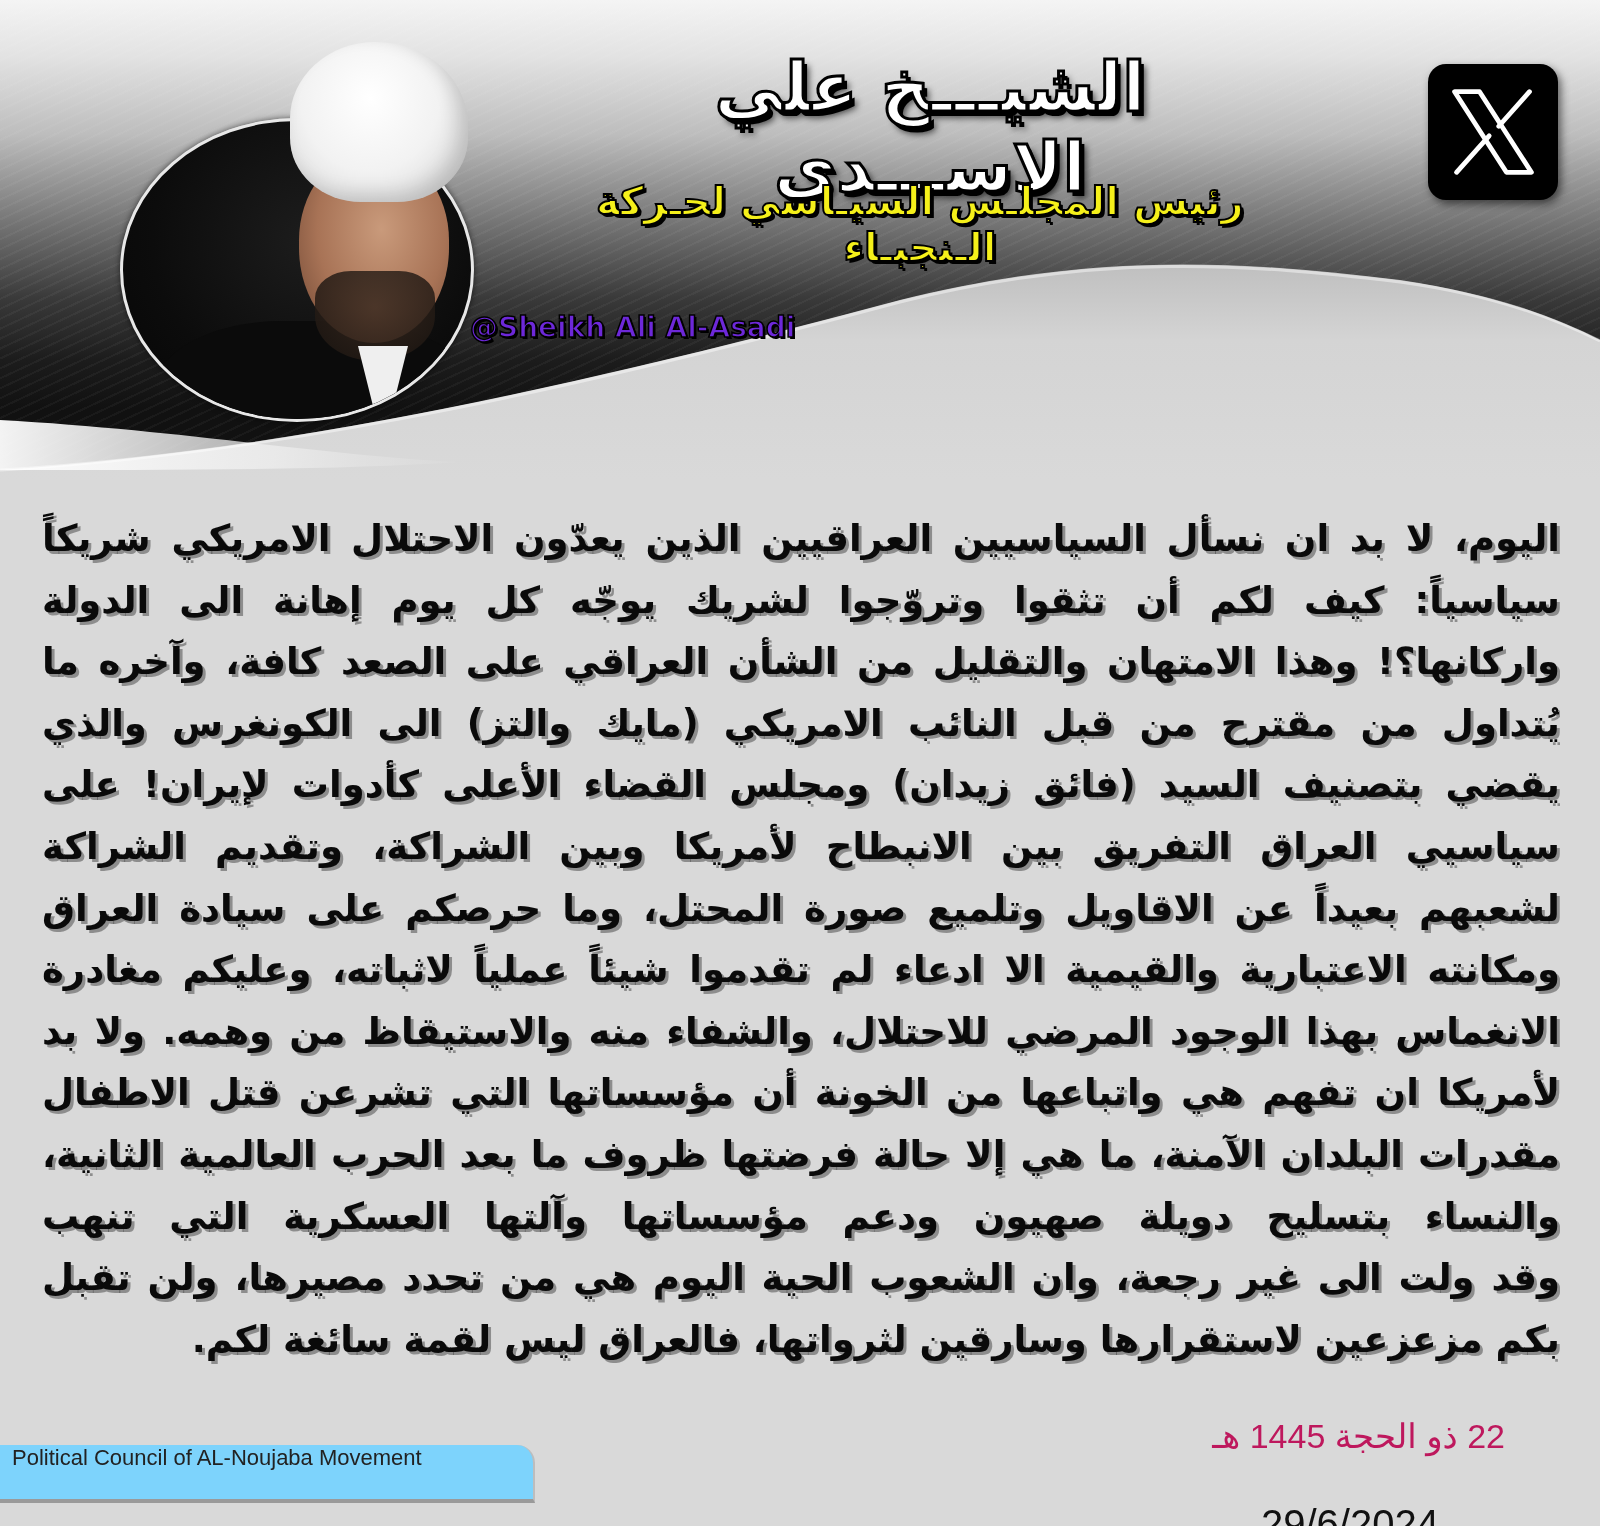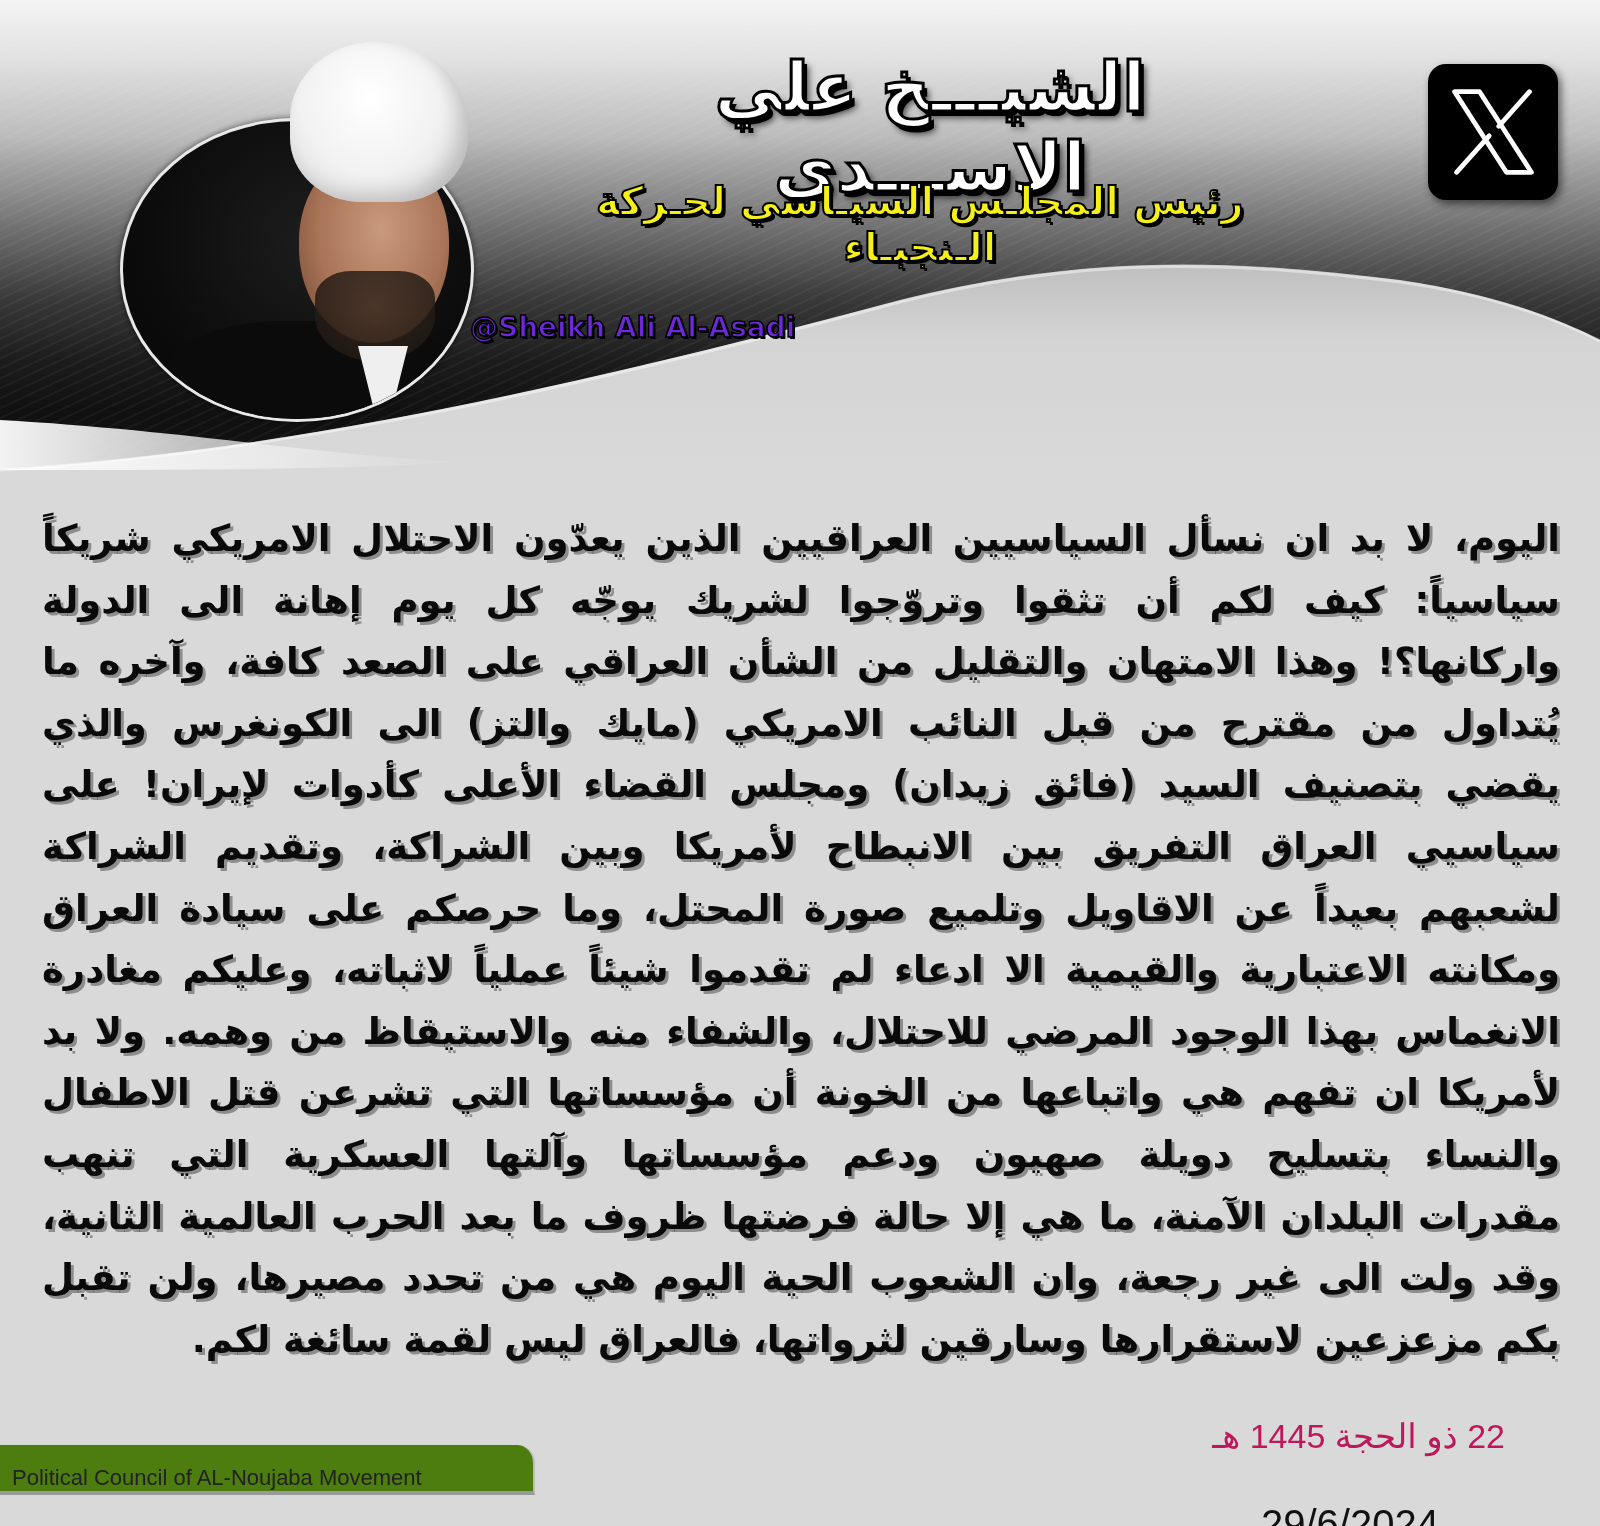--- a/index.html
+++ b/index.html
@@ -103,26 +103,26 @@
       direction: rtl; text-align: justify; text-align-last: right;
       font-family: "DejaVu Sans", sans-serif; font-weight: bold;
       font-size: 37px; line-height: 61.6px; color: #0a0a0a;
       text-shadow: 3px 3px 0 rgba(0,0,0,0.35);
     }
     .statement .line { display: block; white-space: nowrap; overflow: hidden; text-align: justify; text-align-last: justify; }
     .statement .line.last { text-align-last: right; }
 
     
     .footer-label {
-      position: absolute; left: 0; top: 1445px; width: 535px; height: 50px;
-      background: #4d7c0f;
+      position: absolute; left: 0; top: 1445px; width: 535px; height: 58px;
+      background: #7dd3fc;
       border-radius: 0 18px 0 0;
       border-bottom: 4px solid #9a9a9a;
       border-right: 2px solid #bdbdbd;
-      display: flex; align-items: flex-end; padding-left: 12px;
+      display: flex; align-items: flex-start; padding-left: 12px;
     }
     .footer-label span {
       font-family: "Liberation Sans", sans-serif;
       font-size: 22px; color: #222;
     }
     .date-hijri {
       position: absolute; left: 1150px; top: 1415px; width: 355px; text-align: right;
       direction: rtl;
       font-family: "Liberation Sans", sans-serif; font-size: 34px; line-height: 42px; color: #be185d;
     }
@@ -181,22 +181,22 @@
   <span class="line">اليوم، لا بد ان نسأل السياسيين العراقيين الذين يعدّون الاحتلال الامريكي  شريكاً</span>
   <span class="line">سياسياً: كيف لكم أن تثقوا وتروّجوا لشريك يوجّه كل يوم إهانة الى الدولة</span>
   <span class="line">واركانها؟! وهذا الامتهان والتقليل من الشأن العراقي على الصعد كافة، وآخره ما</span>
   <span class="line">يُتداول من مقترح من قبل النائب الامريكي (مايك والتز) الى الكونغرس والذي</span>
   <span class="line">يقضي بتصنيف السيد (فائق زيدان) ومجلس القضاء الأعلى كأدوات لإيران! على</span>
   <span class="line">سياسيي العراق التفريق بين الانبطاح لأمريكا وبين الشراكة، وتقديم الشراكة</span>
   <span class="line">لشعبهم بعيداً عن الاقاويل وتلميع صورة المحتل، وما  حرصكم على سيادة العراق</span>
   <span class="line">ومكانته الاعتبارية والقيمية الا ادعاء لم تقدموا شيئاً عملياً لاثباته، وعليكم مغادرة</span>
   <span class="line">الانغماس بهذا الوجود المرضي للاحتلال، والشفاء منه والاستيقاظ من وهمه. ولا بد</span>
   <span class="line">لأمريكا ان تفهم هي واتباعها من الخونة أن مؤسساتها التي تشرعن قتل الاطفال</span>
+  <span class="line">مقدرات البلدان الآمنة، ما هي إلا حالة فرضتها ظروف ما بعد الحرب العالمية الثانية،</span>
   <span class="line">والنساء بتسليح دويلة صهيون ودعم مؤسساتها وآلتها العسكرية التي تنهب</span>
-  <span class="line">مقدرات البلدان الآمنة، ما هي إلا حالة فرضتها ظروف ما بعد الحرب العالمية الثانية،</span>
   <span class="line">وقد ولت الى غير رجعة، وان الشعوب الحية اليوم هي من تحدد مصيرها، ولن تقبل</span>
   <span class="line last">بكم مزعزعين لاستقرارها وسارقين لثرواتها، فالعراق ليس لقمة سائغة لكم.</span>
 </div>
 
 <div class="footer-label">
   <span>Political Council of AL-Noujaba Movement</span>
 </div>
 <div class="date-hijri">22 ذو الحجة 1445 هـ</div>
 <div class="date-greg">29/6/2024</div>
 

